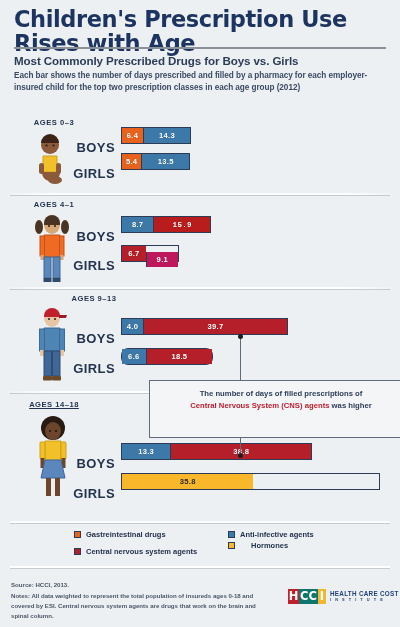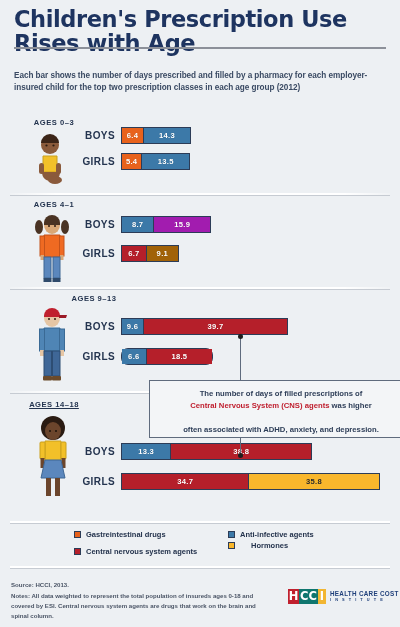--- a/index.html
+++ b/index.html
@@ -44,22 +44,22 @@
   .age-label{
     position:absolute;left:0;width:108px;text-align:center;
     font-size:7.6px;font-weight:bold;letter-spacing:.5px;color:#24344f;
   }
   .figure{position:absolute;left:0;width:108px;}
   .fig-inner{position:relative;margin:0 auto;}
 
   
   .bar-row{position:absolute;height:17px;}
   .bar-tag{
-    position:absolute;right:0;top:0;height:17px;line-height:17px;
-    font-size:10px;font-weight:bold;letter-spacing:.4px;color:#24344f;
+    position:absolute;right:0;top:12px;height:17px;line-height:17px;
+    font-size:13px;font-weight:bold;letter-spacing:.4px;color:#24344f;
     text-align:right;width:60px;
   }
   .bar-wrap{
     position:absolute;left:0;top:0;height:17px;
     display:flex;border:1px solid #2c3c57;box-sizing:border-box;
   }
   .seg{
     position:relative;height:100%;box-sizing:border-box;
     display:flex;align-items:center;justify-content:center;
     font-size:7.6px;font-weight:bold;color:#ffffff;letter-spacing:.3px;
@@ -123,20 +123,21 @@
   .logo-t1{font-size:6.3px;font-weight:bold;color:#1f3f7a;letter-spacing:.3px;}
   .logo-t2{font-size:3.9px;font-weight:bold;color:#1f3f7a;letter-spacing:1.5px;margin-top:1px;}
 </style>
 </head>
 <body>
 
 <div class="page">
 
   <div class="title">Children's Prescription Use Rises with Age</div>
   <div class="title-rule"></div>
+  <div class="subtitle">Most Commonly Prescribed Drugs for Boys vs. Girls</div>
   <div class="deck">Each bar shows the number of days prescribed and filled by a pharmacy for each employer-insured child for the top two prescription classes in each age group (2012)</div>
 
   <div id="groups-host">
       <div class="group" style="top: 115px; height: 80px;">
         <div class="age-label" style="top: 3px;">AGES 0–3</div>
         <div class="figure" style="top: 19px;">
           <div class="fig-inner" style="width:42px"><svg width="34" height="52" viewBox="0 0 34 52">
       <ellipse cx="17" cy="11" rx="9" ry="9" fill="#8a5a3b"></ellipse>
       <path d="M8 9a9 9 0 0 1 18 0z" fill="#3b2417"></path>
       <circle cx="13.5" cy="11.5" r="1.1" fill="#2b1a10"></circle>
@@ -182,28 +183,28 @@
       <rect x="11" y="43" width="7" height="21" fill="#5b87bd" stroke="#3f6794" stroke-width="1"></rect>
       <rect x="20" y="43" width="7" height="21" fill="#5b87bd" stroke="#3f6794" stroke-width="1"></rect>
       <rect x="10.5" y="64" width="8" height="4" fill="#2f4a6b"></rect>
       <rect x="19.5" y="64" width="8" height="4" fill="#2f4a6b"></rect>
     </svg></div>
         </div>
         <div class="bar-row" style="top: 21px; left: 0px; width: 400px;">
           <div class="bar-tag" style="left: 55px; right: auto;">BOYS</div>
           <div class="bar-wrap" style="left: 121px; width: 90.282px;">
             <div class="seg" title="Anti-infective agents" style="background: rgb(60, 121, 168); width: 31.929px;">8.7</div>
-            <div class="seg" title="Central nervous system agents" style="background: #a21caf; width: 58.353px;">15.9</div>
+            <div class="seg" title="Central nervous system agents" style="background: #b91c1c; width: 58.353px; font-family: Liberation Mono, monospace;">15.9</div>
           </div>
         </div>
         <div class="bar-row" style="top: 50px; left: 0px; width: 400px;">
           <div class="bar-tag" style="left: 55px; right: auto;">GIRLS</div>
           <div class="bar-wrap" style="left: 121px; width: 57.986px;">
             <div class="seg" title="Central nervous system agents" style="background: rgb(181, 31, 42); width: 24.589px;">6.7</div>
-            <div class="seg" title="Anti-infective agents" style="background: #a16207; width: 33.397px;">9.1</div>
+            <div class="seg" title="Anti-infective agents" style="background: #be185d; width: 33.397px; margin-top: 6px;">9.1</div>
           </div>
         </div>
         <div class="group-sep" style="top: 92px;"></div>
       </div>
       <div class="group" style="top: 287px; height: 104px;">
         <div class="age-label" style="top: 7px; margin-left: 40px;">AGES 9–13</div>
         <div class="figure" style="top: 18px;">
           <div class="fig-inner" style="width:42px"><svg width="38" height="78" viewBox="0 0 38 78">
       <ellipse cx="19" cy="13" rx="8" ry="9" fill="#e6c6a4"></ellipse>
       <path d="M11 11a8 8 0 0 1 16 0v1H11z" fill="#c0202e"></path>
@@ -217,21 +218,21 @@
       <rect x="27" y="45" width="4" height="6" fill="#e6c6a4"></rect>
       <rect x="11" y="46" width="7.5" height="25" fill="#3f6797" stroke="#2d4d73" stroke-width="1"></rect>
       <rect x="19.5" y="46" width="7.5" height="25" fill="#3f6797" stroke="#2d4d73" stroke-width="1"></rect>
       <rect x="10" y="71" width="9" height="4.5" rx="1" fill="#6b4a2a"></rect>
       <rect x="19" y="71" width="9" height="4.5" rx="1" fill="#6b4a2a"></rect>
     </svg></div>
         </div>
         <div class="bar-row" style="top: 31px; left: 0px; width: 400px;">
           <div class="bar-tag" style="left: 55px; right: auto;">BOYS</div>
           <div class="bar-wrap" style="left: 121px; width: 166.985px;">
-            <div class="seg" title="Anti-infective agents" style="background: rgb(60, 121, 168); width: 21.286px;">9.6</div>
+            <div class="seg" title="Anti-infective agents" style="background: rgb(60, 121, 168); width: 21.286px;">4.0</div>
             <div class="seg" title="Central nervous system agents" style="background: rgb(181, 31, 42); width: 145.699px;">39.7</div>
           </div>
         </div>
         <div class="bar-row" style="top: 61px; left: 0px; width: 400px;">
           <div class="bar-tag" style="left: 55px; right: auto;">GIRLS</div>
           <div class="bar-wrap" style="left: 121px; width: 92.117px; border-radius: 7px;">
             <div class="seg" title="Anti-infective agents" style="background: rgb(60, 121, 168); width: 24.222px;">6.6</div>
             <div class="seg" title="Central nervous system agents" style="background: rgb(181, 31, 42); width: 67.895px;">18.5</div>
           </div>
         </div>
@@ -258,32 +259,30 @@
         <div class="bar-row" style="top: 52px; left: 0px; width: 400px;">
           <div class="bar-tag" style="left: 55px; right: auto;">BOYS</div>
           <div class="bar-wrap" style="left: 121px; width: 191.207px;">
             <div class="seg" title="Anti-infective agents" style="background: rgb(60, 121, 168); width: 48.811px;">13.3</div>
             <div class="seg" title="Central nervous system agents" style="background: rgb(181, 31, 42); width: 142.396px;">38.8</div>
           </div>
         </div>
         <div class="bar-row" style="top: 82px; left: 0px; width: 400px;">
           <div class="bar-tag" style="left: 55px; right: auto;">GIRLS</div>
           <div class="bar-wrap" style="left: 121px; width: 258.735px;">
-            <div class="seg" title="Central nervous system agents" style="background: rgb(181, 31, 42); width: 127.349px;">34.7</div>
             <div class="seg dark-text" title="Hormones" style="background: rgb(249, 183, 44); width: 131.386px;">35.8</div>
           </div>
         </div>
       </div>
     </div>
 
   <div class="callout" style="left:149px;top:380px;width:264px;height:58px;">
     <span>The number of days of filled prescriptions of</span><br>
     <span class="hl">Central Nervous System (CNS) agents</span><span> was higher</span><br>
     <br>
-    <span>often associated with ADHD, anxiety, and depression.</span>
   </div>
 
   <div class="leader" style="left:240px;top:338px;height:42px;"></div>
   <div class="leader-dot" style="left:238px;top:334px;"></div>
   <div class="leader" style="left:240px;top:438px;height:18px;"></div>
   <div class="leader-dot" style="left:238px;top:453px;"></div>
 
   <div class="legend-rule"></div>
   <div class="legend" id="legend-host">
       <div class="legend-item" style="left: 0px; top: 0px;">

